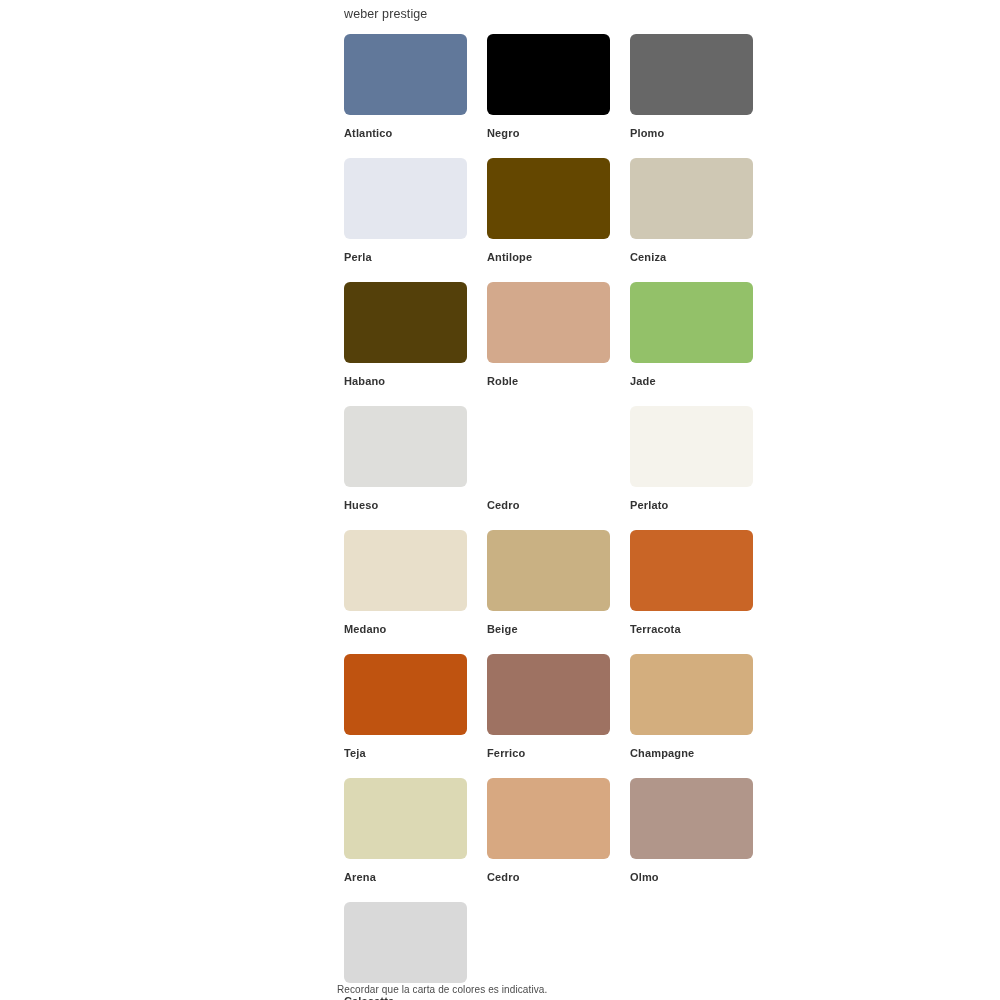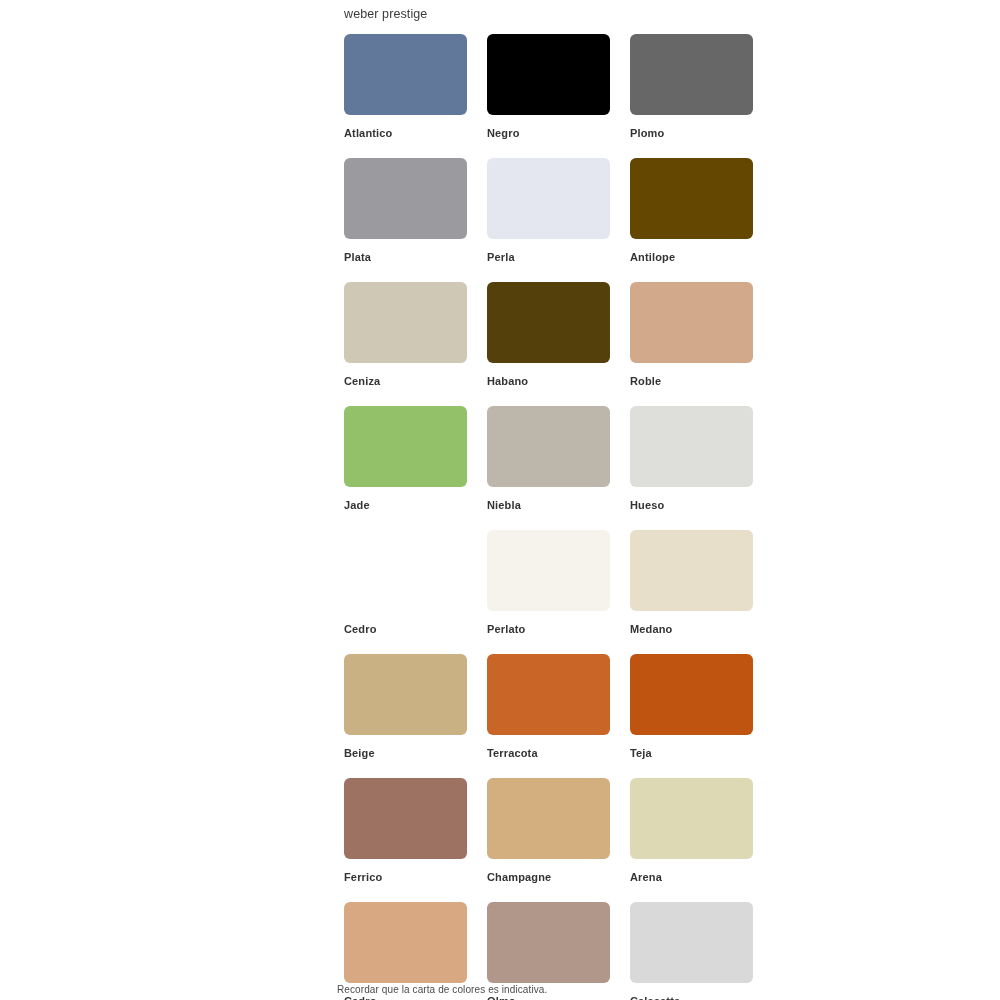--- a/index.html
+++ b/index.html
@@ -104,24 +104,20 @@
         </div>
         <div class="swatch-cell">
           <div class="swatch-chip" style="background: rgb(0, 0, 0);"></div>
           <div class="swatch-label">Negro</div>
         </div>
         <div class="swatch-cell">
           <div class="swatch-chip" style="background: rgb(103, 103, 103);"></div>
           <div class="swatch-label">Plomo</div>
         </div>
         <div class="swatch-cell">
-          <div class="swatch-chip" style="background: rgb(155, 154, 159);"></div>
-          <div class="swatch-label">Plata</div>
-        </div>
-        <div class="swatch-cell">
           <div class="swatch-chip" style="background: rgb(228, 231, 239);"></div>
           <div class="swatch-label">Perla</div>
         </div>
         <div class="swatch-cell">
           <div class="swatch-chip" style="background: rgb(100, 71, 0);"></div>
           <div class="swatch-label">Antilope</div>
         </div>
         <div class="swatch-cell">
           <div class="swatch-chip" style="background: rgb(207, 200, 180);"></div>
           <div class="swatch-label">Ceniza</div>
@@ -130,24 +126,20 @@
           <div class="swatch-chip" style="background: rgb(84, 64, 10);"></div>
           <div class="swatch-label">Habano</div>
         </div>
         <div class="swatch-cell">
           <div class="swatch-chip" style="background: rgb(211, 169, 140);"></div>
           <div class="swatch-label">Roble</div>
         </div>
         <div class="swatch-cell">
           <div class="swatch-chip" style="background: rgb(147, 193, 105);"></div>
           <div class="swatch-label">Jade</div>
-        </div>
-        <div class="swatch-cell">
-          <div class="swatch-chip" style="background: rgb(189, 183, 171);"></div>
-          <div class="swatch-label">Niebla</div>
         </div>
         <div class="swatch-cell">
           <div class="swatch-chip" style="background: rgb(222, 222, 219);"></div>
           <div class="swatch-label">Hueso</div>
         </div>
         <div class="swatch-cell">
           <div class="swatch-chip is-white" style="background: rgb(255, 255, 255);"></div>
           <div class="swatch-label">Cedro</div>
         </div>
         <div class="swatch-cell">

